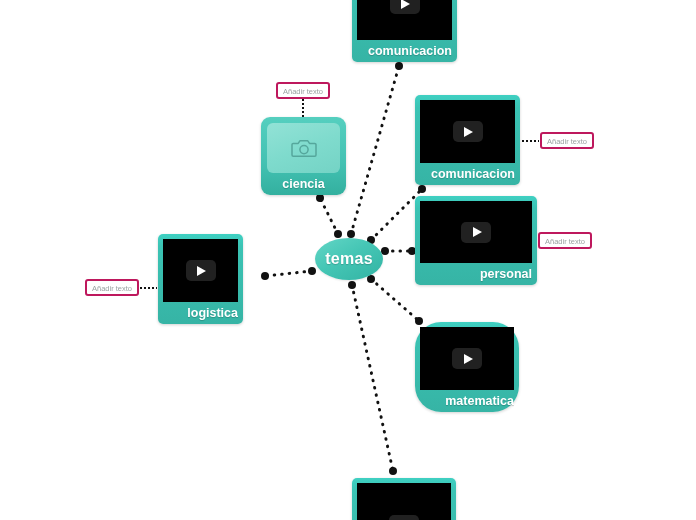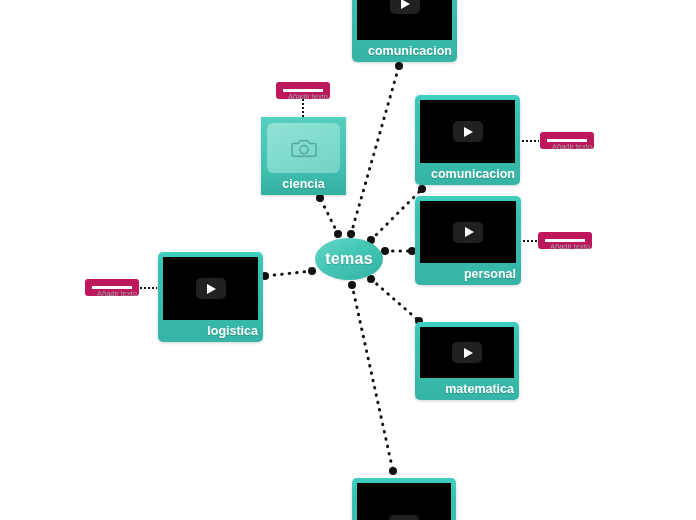--- a/index.html
+++ b/index.html
@@ -93,21 +93,21 @@
     font-weight: bold;
     white-space: nowrap;
     text-shadow: 0 1px 1px rgba(0,0,0,0.20);
     overflow: hidden;
   }
 
   
   .imgcard {
     position: absolute;
     box-sizing: border-box;
-    border-radius: 0;
+    border-radius: 9px;
     background: linear-gradient(180deg, #55cfbf 0%, #43c1b2 60%, #33b09f 100%);
     padding: 6px 6px 0 6px;
     box-shadow: 0 1px 3px rgba(0,0,0,0.18);
     display: flex;
     flex-direction: column;
     z-index: 4;
   }
   .imgcard-media {
     flex: 1 1 auto;
     border-radius: 6px;
@@ -127,21 +127,21 @@
     text-shadow: 0 1px 1px rgba(0,0,0,0.20);
   }
 
   
   .addtext {
     position: absolute;
     box-sizing: border-box;
     height: 17px;
     line-height: 15px;
     padding: 0 5px;
-    border: 7px solid #be185d;
+    border: 2px solid #be185d;
     border-radius: 3px;
     background: #ffffff;
     color: #9aa2a2;
     font-size: 7.5px;
     white-space: nowrap;
     text-align: center;
     z-index: 6;
   }
 </style>
 </head>
@@ -201,38 +201,38 @@
       <div class="addtext" style="left: 276px; top: 82px; width: 54px;">Añadir texto</div>
       <div class="card" style="left: 415px; top: 95px; width: 105px; height: 90px;">
         <div class="card-media">
           <div class="play-btn">
             <div class="play-tri"></div>
           </div>
         </div>
         <div class="card-caption">comunicacion</div>
       </div>
       <div class="addtext" style="left: 540px; top: 132px; width: 54px;">Añadir texto</div>
-      <div class="card" style="left: 415px; top: 196px; width: 106px; height: 89px;">
+      <div class="card" style="left: 415px; top: 196px; width: 122px; height: 89px;">
         <div class="card-media">
           <div class="play-btn">
             <div class="play-tri"></div>
           </div>
         </div>
         <div class="card-caption">personal</div>
       </div>
       <div class="addtext" style="left: 538px; top: 232px; width: 54px;">Añadir texto</div>
-      <div class="card" style="left: 415px; top: 322px; width: 104px; height: 78px;">
+      <div class="card" style="left: 415px; top: 322px; width: 104px; height: 90px; border-radius: 26px;">
         <div class="card-media">
           <div class="play-btn">
             <div class="play-tri"></div>
           </div>
         </div>
         <div class="card-caption">matematica</div>
       </div>
-      <div class="card" style="left: 158px; top: 252px; width: 105px; height: 90px;">
+      <div class="card" style="left: 158px; top: 234px; width: 85px; height: 90px;">
         <div class="card-media">
           <div class="play-btn">
             <div class="play-tri"></div>
           </div>
         </div>
         <div class="card-caption">logistica</div>
       </div>
       <div class="addtext" style="left: 85px; top: 279px; width: 54px;">Añadir texto</div>
       <div class="card" style="left: 352px; top: 478px; width: 104px; height: 90px;">
         <div class="card-media">

